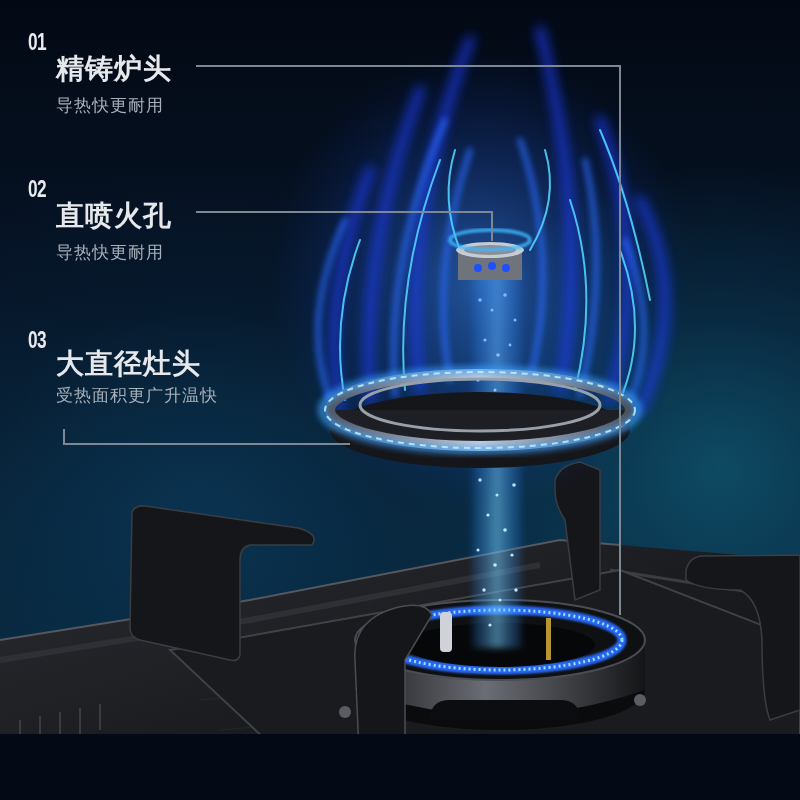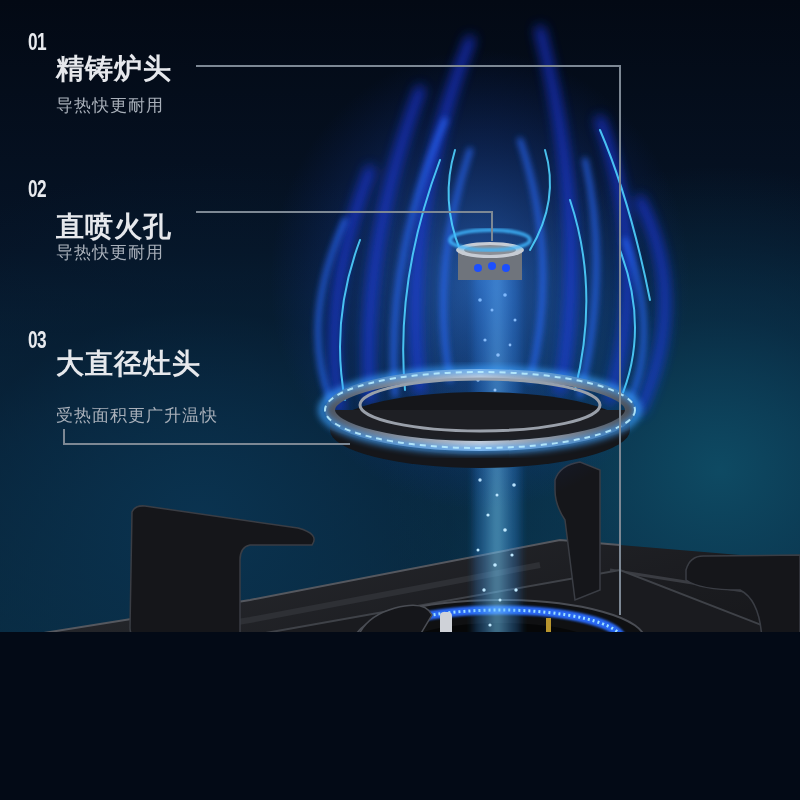--- a/index.html
+++ b/index.html
@@ -1,18 +1,18 @@
 <!DOCTYPE html>
 <html><head>
   <meta charset="utf-8">
   <style>
     * { margin: 0; padding: 0; box-sizing: border-box; }
     html, body { width: 800px; height: 800px; overflow: hidden; background: #030a16; }
     .canvas {
-      position: relative; width: 800px; height: 632px; overflow: hidden;
+      position: relative; width: 800px; height: 734px; overflow: hidden;
       background:
         radial-gradient(ellipse 420px 380px at 720px 470px, #0e4a63 0%, rgba(10,55,80,0.6) 40%, rgba(3,10,22,0) 80%),
         radial-gradient(ellipse 500px 420px at 200px 520px, #0a3350 0%, rgba(6,30,50,0.5) 50%, rgba(3,10,22,0) 85%),
         linear-gradient(180deg, #030914 0%, #061427 40%, #0a2b45 70%, #0c3a55 100%);
       font-family: "DejaVu Sans", "Liberation Sans", sans-serif;
     }
     svg.art { position: absolute; left: 0; top: 0; }
     .feature { position: absolute; left: 0; }
     .num {
       position: absolute; left: 28px;
@@ -223,23 +223,23 @@
   <div class="callout" style="left:63px; top:443px; width:287px; height:2px;"></div>
 
   <div class="feature" style="top:0;">
     <span class="num" style="top:28px;">01</span>
     <span class="title" style="top:50px;">精铸炉头</span>
     <span class="sub" style="top:94px;">导热快更耐用</span>
   </div>
 
   <div class="feature" style="top:0;">
     <span class="num" style="top:175px;">02</span>
-    <span class="title" style="top:197px;margin-top:11px;">直喷火孔</span>
+    <span class="title" style="top:197px;">直喷火孔</span>
     <span class="sub" style="top:241px;">导热快更耐用</span>
   </div>
 
   <div class="feature" style="top:0;">
     <span class="num" style="top:326px;">03</span>
     <span class="title" style="top:345px;text-align:center;">大直径灶头</span>
-    <span class="sub" style="top:404px;">受热面积更广升温快</span>
+    <span class="sub" style="top:384px;">受热面积更广升温快</span>
   </div>
 
 </div>
 
 </body></html>

